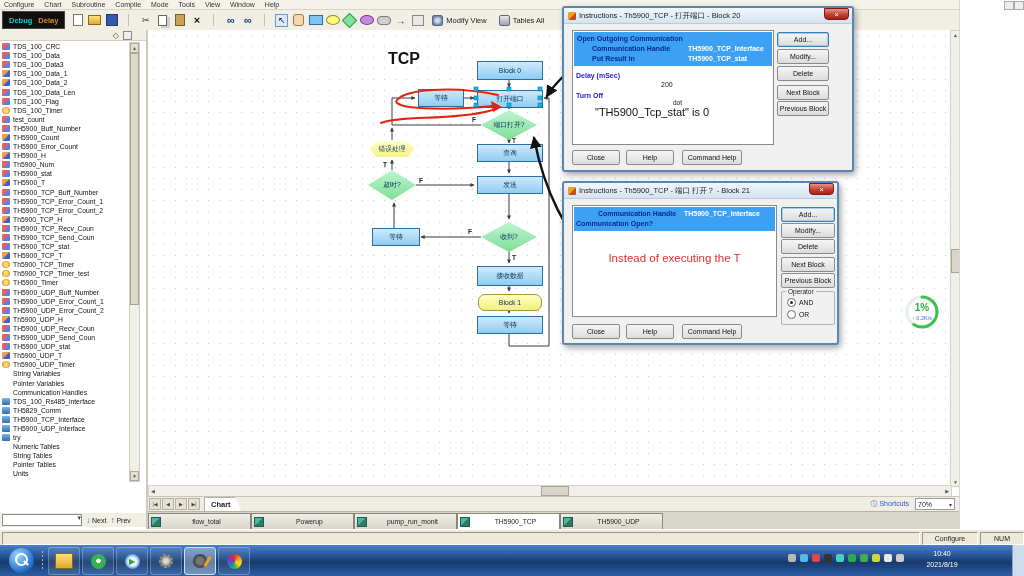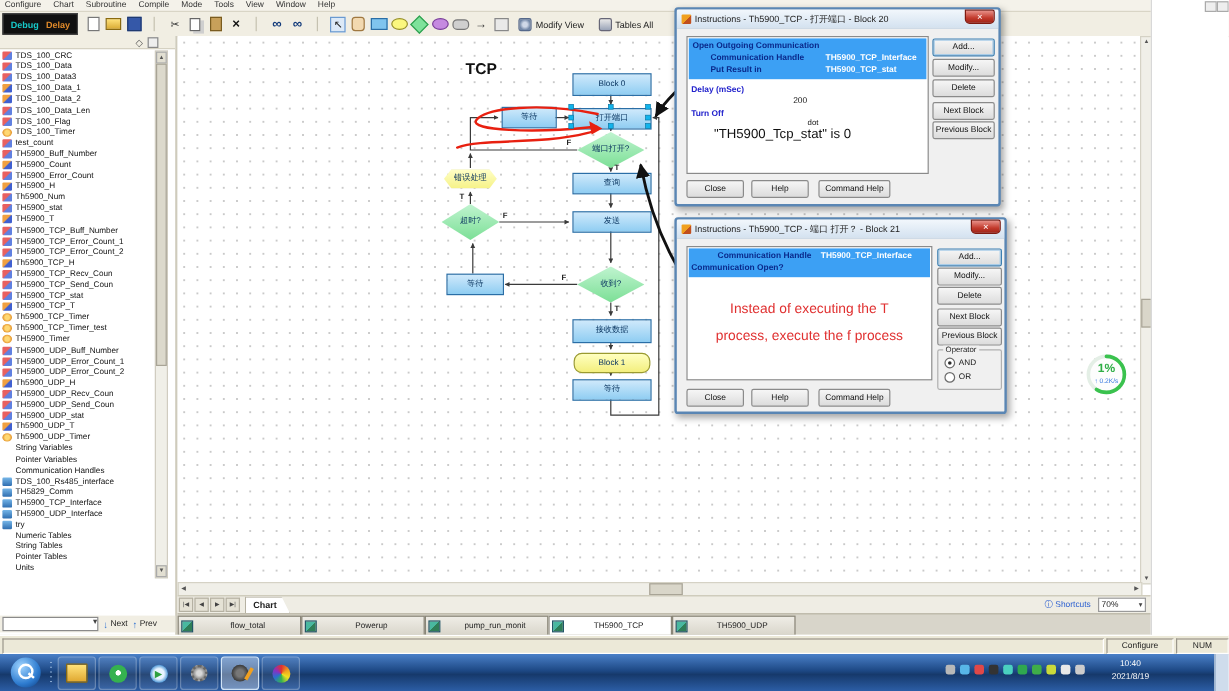--- a/index.html
+++ b/index.html
@@ -71,21 +71,21 @@
      background-image:radial-gradient(#c9c9c9 0.8px,transparent 0.9px);background-size:11px 11px;}
   .fc-layer{position:absolute;left:0;top:0;width:1024px;height:576px;pointer-events:none;}
   .fc-node{position:absolute;display:flex;align-items:center;justify-content:center;text-align:center;
            font-size:6.8px;color:#0a3560;line-height:1.05;}
   .fc-rect{background:linear-gradient(#cfe9fb,#8fcdf2);border:1px solid #2a6ea6;}
   .fc-diamond{background:linear-gradient(#c0f4d0,#7cdf96);clip-path:polygon(50% 0,100% 50%,50% 100%,0 50%);
               filter:drop-shadow(0 0 1px #2f9e4f);}
   .fc-hex{background:linear-gradient(#ffffc8,#f6f287);clip-path:polygon(14% 0,86% 0,100% 50%,86% 100%,14% 100%,0 50%);
           filter:drop-shadow(0 0 1px #9a9430);}
   .fc-round{background:linear-gradient(#ffffc0,#f3ef7e);border:1px solid #9a9a30;border-radius:7px;}
-  .fc-title{position:absolute;font-size:13px;font-weight:bold;color:#111;}
+  .fc-title{position:absolute;font-size:16px;font-weight:bold;color:#111;}
   .branch{position:absolute;font-size:6.5px;font-weight:bold;color:#222;}
   
   .zoom-badge{position:absolute;left:903px;top:293px;width:40px;height:40px;}
   .zoom-badge .pct{position:absolute;left:0;top:9px;width:38px;text-align:center;font-size:10px;color:#2fae46;font-weight:bold;}
   .zoom-badge .spd{position:absolute;left:0;top:22px;width:38px;text-align:center;font-size:5.5px;color:#3a7ae0;}
   
   .vscroll{position:absolute;left:950px;top:30px;width:9px;height:455px;background:#f0efe8;border:1px solid #d5d2c5;}
   .vscroll .thumb{position:absolute;left:0;top:218px;width:7px;height:22px;background:#d9d6c9;border:1px solid #a8a496;}
   .hscroll{position:absolute;left:148px;top:485px;width:802px;height:10px;background:#f0efe8;border:1px solid #d5d2c5;}
   .hscroll .thumb{position:absolute;left:392px;top:0;width:26px;height:8px;background:#d9d6c9;border:1px solid #a8a496;}
@@ -754,21 +754,21 @@
         <div class="tray-ic" style="background: rgb(232, 232, 232);"></div>
         <div class="tray-ic" style="background: rgb(204, 204, 204);"></div>
       </div>
     <div class="clock">
       <div>10:40</div>
       <div>2021/8/19</div>
     </div>
   </div>
   <div class="show-desktop"></div>
 
-  <div class="dlg" style="left:562px;top:6px;width:268px;height:162px;">
+  <div class="dlg" style="left:562px;top:6px;width:268px;height:162px;padding-left:20px;">
     <div class="dlg-title">
       <span class="dlg-ico"></span>
       <span class="dlg-title-text">Instructions - Th5900_TCP - 打开端口 - Block 20</span>
       <span class="dlg-close">×</span>
     </div>
     <div class="dlg-list" style="left:8px;top:22px;width:200px;height:113px;">
       <div class="dlg-sel">
         <div class="dlg-line lbl-b" style="padding-left:3px;">Open Outgoing Communication</div>
         <div class="dlg-line kv" style="padding-left:18px;">
           <span class="k lbl-b">Communication Handle</span>
@@ -803,21 +803,20 @@
     </div>
     <div class="dlg-list" style="left:8px;top:22px;width:203px;height:110px;">
       <div class="dlg-sel">
         <div class="dlg-line kv" style="padding-left:24px;">
           <span class="k lbl-b" style="width:86px;">Communication Handle</span>
           <span class="val-w">TH5900_TCP_Interface</span>
         </div>
         <div class="dlg-line lbl-b" style="padding-left:2px;">Communication Open?</div>
       </div>
       <div class="red-note" style="top:46px;text-align:center;">Instead of executing the T</div>
-      <div class="red-note" style="top:68px;">process, execute the f process</div>
     </div>
     <div class="btn default" style="left:217px;top:24px;width:52px;">Add...</div>
     <div class="btn" style="left:217px;top:40px;width:52px;">Modify...</div>
     <div class="btn" style="left:217px;top:56px;width:52px;">Delete</div>
     <div class="btn" style="left:217px;top:74px;width:52px;">Next Block</div>
     <div class="btn" style="left:217px;top:90px;width:52px;">Previous Block</div>
     <div class="groupbox" style="left:217px;top:108px;width:52px;height:32px;">
       <span class="gb-lbl">Operator</span>
       <div class="radio-row" style="left:5px;top:6px;">
         <span class="radio on"></span>

